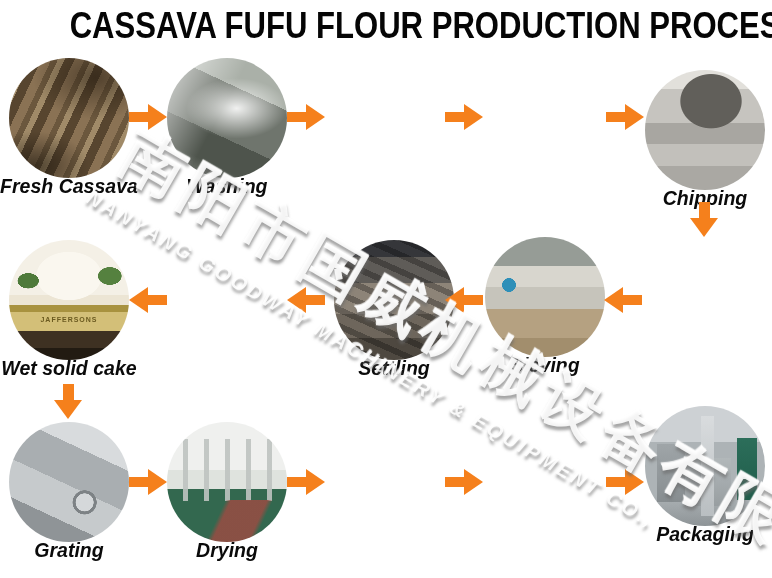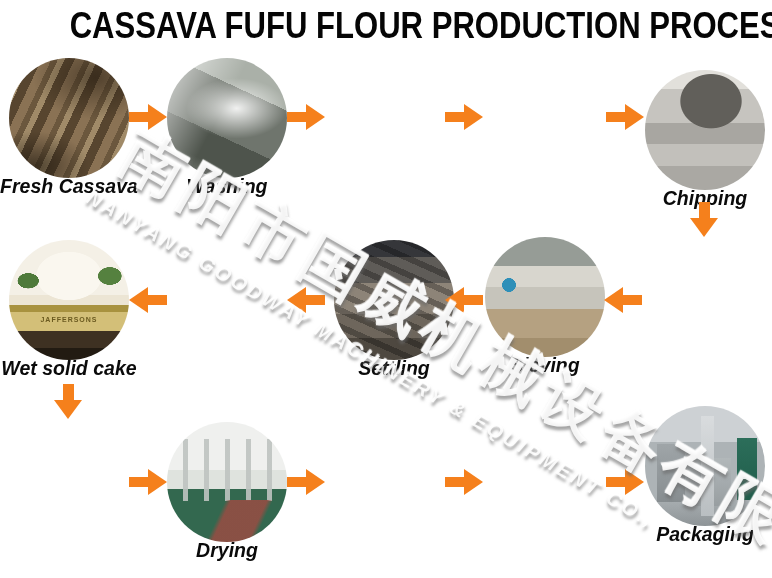--- a/index.html
+++ b/index.html
@@ -147,20 +147,24 @@
   </div>
   <div class="cell" style="left:334px;top:240px">
     <div class="photo p-settling"></div>
     <div class="step-label">Settling</div>
   </div>
   <div class="cell" style="left:485px;top:237px">
     <div class="photo p-sieving"></div>
     <div class="step-label">Sieving</div>
   </div>
 
+  <div class="cell" style="left:9px;top:422px">
+    <div class="photo p-grating"></div>
+    <div class="step-label">Grating</div>
+  </div>
   <div class="cell" style="left:167px;top:422px">
     <div class="photo p-drying"></div>
     <div class="step-label">Drying</div>
   </div>
   <div class="cell" style="left:645px;top:406px">
     <div class="photo p-packaging"></div>
     <div class="step-label">Packaging</div>
   </div>
 
   <div class="arr arr-r" style="left:129px;top:104px">

